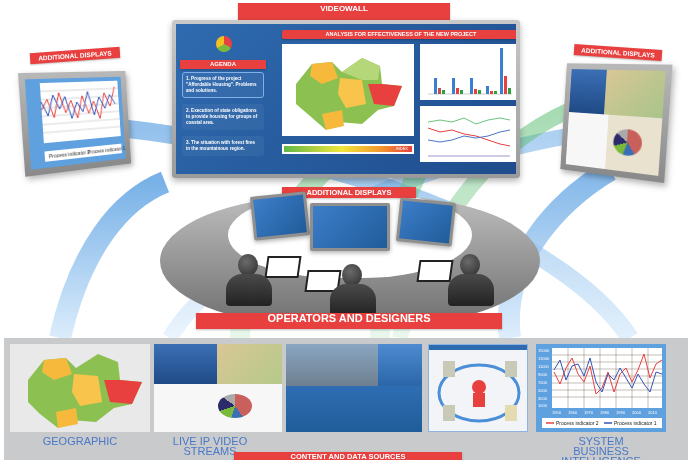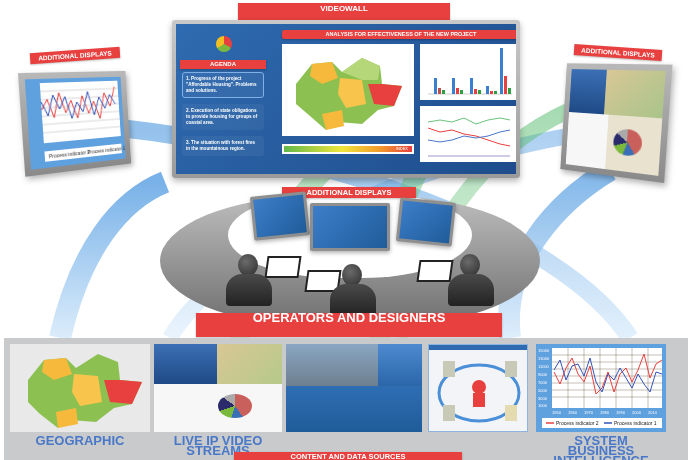--- a/index.html
+++ b/index.html
@@ -52,21 +52,21 @@
   .person .body { position: absolute; width: 46px; height: 32px; border-radius: 16px 16px 4px 4px; background: linear-gradient(#4a4a4a, #222); }
   .laptop { position: absolute; width: 34px; height: 22px; background: #222; padding: 2px; transform: skewX(-8deg); }
   .laptop .scr { width: 100%; height: 100%; background: #fff; }
 
   
   svg.arrows { position: absolute; left: 0; top: 0; width: 688px; height: 460px; pointer-events: none; }
 
   
   .sources { position: absolute; left: 4px; top: 338px; width: 684px; height: 122px; background: #c9cacc; }
   .src-card { position: absolute; top: 6px; height: 88px; overflow: hidden; }
-  .src-label { position: absolute; color: #4a78c8; font-weight: bold; font-size: 13px; line-height: 10px; text-align: center; text-transform: uppercase; }
+  .src-label { position: absolute; color: #4a78c8; font-weight: normal; font-size: 11px; line-height: 10px; text-align: center; text-transform: uppercase; }
 </style>
 </head>
 <body>
 
 <svg class="arrows" viewBox="0 0 688 460">
   <defs>
     <linearGradient id="gb" x1="0" y1="1" x2="0" y2="0">
         <stop offset="0" stop-color="#cfe6fa"></stop>
         <stop offset="1" stop-color="#4c98e0"></stop>
       </linearGradient>
@@ -207,21 +207,21 @@
 </div>
 <div class="person" style="left:330px; top:264px;">
   <div class="head" style="left:12px; top:0;"></div>
     <div class="body" style="left:0; top:20px;"></div>
 </div>
 <div class="person" style="left:448px; top:254px;">
   <div class="head" style="left:12px; top:0;"></div>
     <div class="body" style="left:0; top:20px;"></div>
 </div>
 
-<div class="banner" style="left:196px; top:313px; width:306px; height:24px; font-size:13px; line-height:10px;">OPERATORS AND DESIGNERS</div>
+<div class="banner" style="left:196px; top:313px; width:306px; height:16px; font-size:11px; line-height:10px;">OPERATORS AND DESIGNERS</div>
 
 <div class="sources">
 
   <div class="src-card" style="left:6px; width:140px; background:#e9e9e9;">
     <svg width="140" height="88" viewBox="0 0 140 88">
       <path d="M18 36 L34 16 L56 14 L66 24 L88 10 L108 18 L110 36 L132 38 L122 60 L104 64 L86 78 L60 76 L48 84 L30 70 L18 58 Z" fill="#8cc152"></path>
       <path d="M34 16 L56 14 L62 30 L44 36 L32 28 Z" fill="#f6b93b"></path>
       <path d="M64 30 L88 32 L92 58 L70 62 L62 48 Z" fill="#f8c44b"></path>
       <path d="M94 36 L110 36 L132 38 L122 60 L100 58 Z" fill="#e8403f"></path>
       <path d="M46 68 L66 64 L68 80 L48 84 Z" fill="#f6b93b"></path>
@@ -229,21 +229,21 @@
   </div>
   <div class="src-label" style="left:6px; top:98px; width:140px;">
     <div>GEOGRAPHIC</div>
   </div>
 
   <div class="src-card" style="left:150px; width:128px; background:#f7f7f7;">
     <div class="abs" style="left:0;top:0;width:63px;height:40px;background:linear-gradient(#3b6fb5,#1f4a86);"></div>
     <div class="abs" style="left:63px;top:0;width:65px;height:40px;background:linear-gradient(135deg,#d9c796,#b5c98a);"></div>
     <div class="abs" style="left:64px;top:50px;width:34px;height:24px;border-radius:50%;background:conic-gradient(#c9605b 0 40%,#3b6fb5 0 55%,#7ab93b 0 70%,#2b2b6b 0 85%,#aaa 0 100%);"></div>
   </div>
-  <div class="src-label" style="left:150px; top:98px; width:128px;">
+  <div class="src-label" style="left:142px; top:98px; width:128px;">
     <div>LIVE IP VIDEO STREAMS</div>
   </div>
 
   <div class="src-card" style="left:282px; width:136px; background:linear-gradient(#3d7ec9,#1f5c9a);">
     <div class="abs" style="left:0;top:0;width:92px;height:42px;background:linear-gradient(#8aa6c2,#6d7f8f);"></div>
     <div class="abs" style="left:92px;top:0;width:44px;height:42px;background:linear-gradient(#4d8ad0,#2a66a8);"></div>
   </div>
 
   <div class="src-card" style="left:424px; width:100px; background:#f2f4f7; border:1px solid #8fb3df;">
     <div class="abs" style="left:0;top:0;width:100%;height:5px;background:#2f6bb0;"></div>

